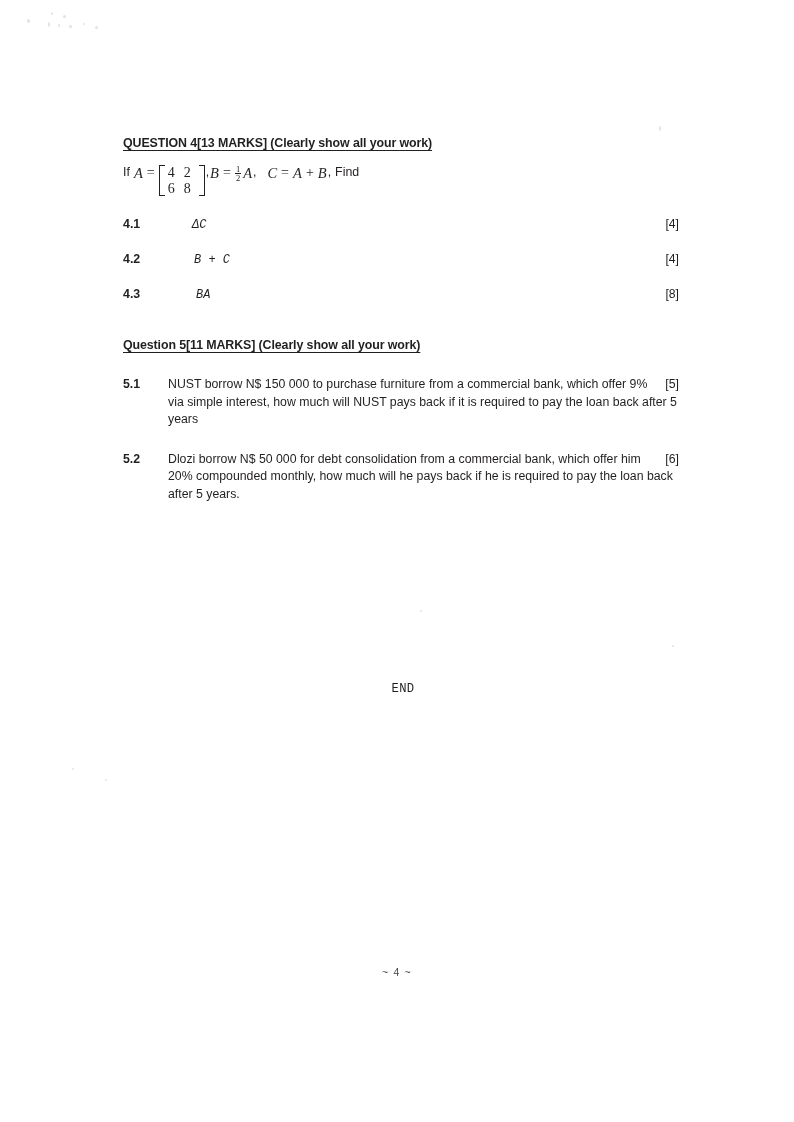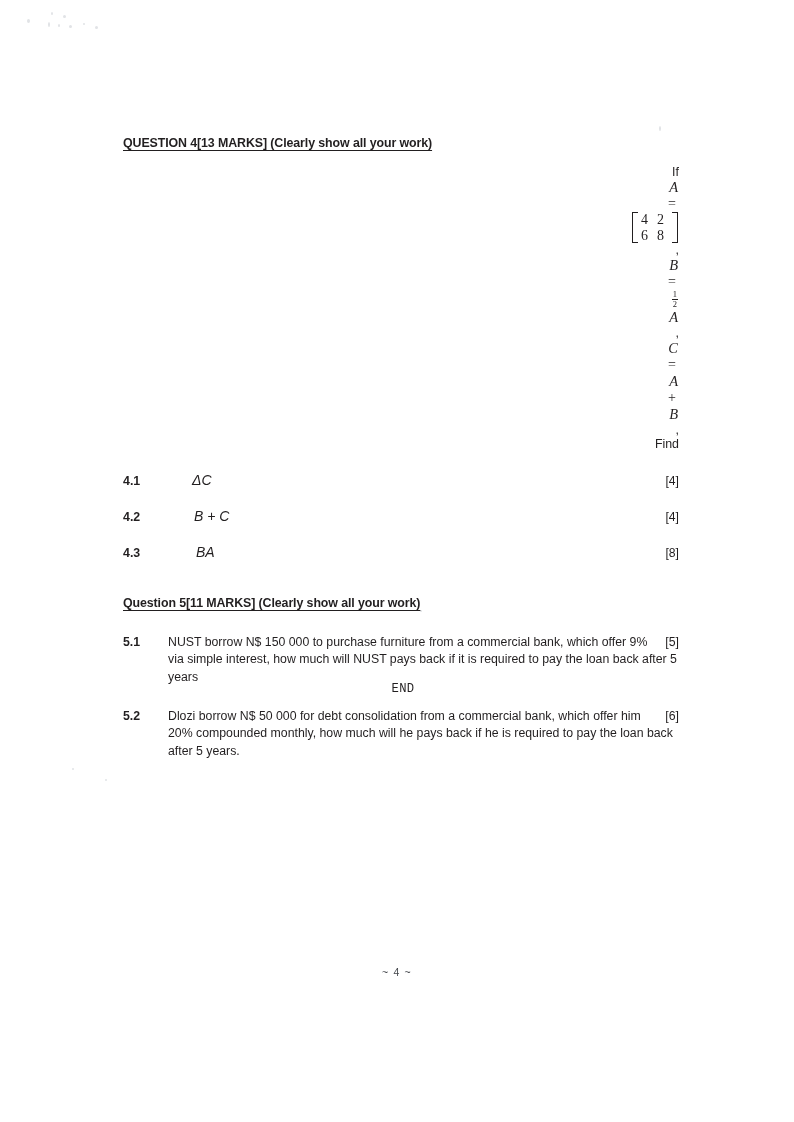--- a/index.html
+++ b/index.html
@@ -46,24 +46,23 @@
     text-underline-offset: 2.5px;
     text-decoration-thickness: 1px;
     display: inline-block;
     white-space: nowrap;
   }
 
   
   .formula-line {
     margin-top: 14px;
     display: flex;
-    align-items: flex-end;
+    align-items: flex-start;
     font-size: 13px;
     white-space: nowrap;
-    flex-direction: column;
   }
   .ital {
     font-family: "Liberation Serif", serif;
     font-style: italic;
     font-size: 14.5px;
     padding: 0 1px;
   }
   .plain {
     font-size: 12.4px;
   }
@@ -123,23 +122,23 @@
     gap: 43px;
   }
   .item-simple .num-lbl {
     font-size: 12.4px;
     font-weight: bold;
     width: 26px;
     flex: 0 0 26px;
   }
   .item-simple .expr {
     flex: 1 1 auto;
-    font-family: Liberation Sans, sans-serif;
+    font-family: Liberation Mono, monospace;
     font-style: italic;
-    font-size: 14px;
+    font-size: 12px;
   }
   .item-simple .marks,
   .item-body .marks {
     font-size: 12.2px;
     white-space: nowrap;
   }
 
   .gap-before-q5 { height: 33px; }
 
   

